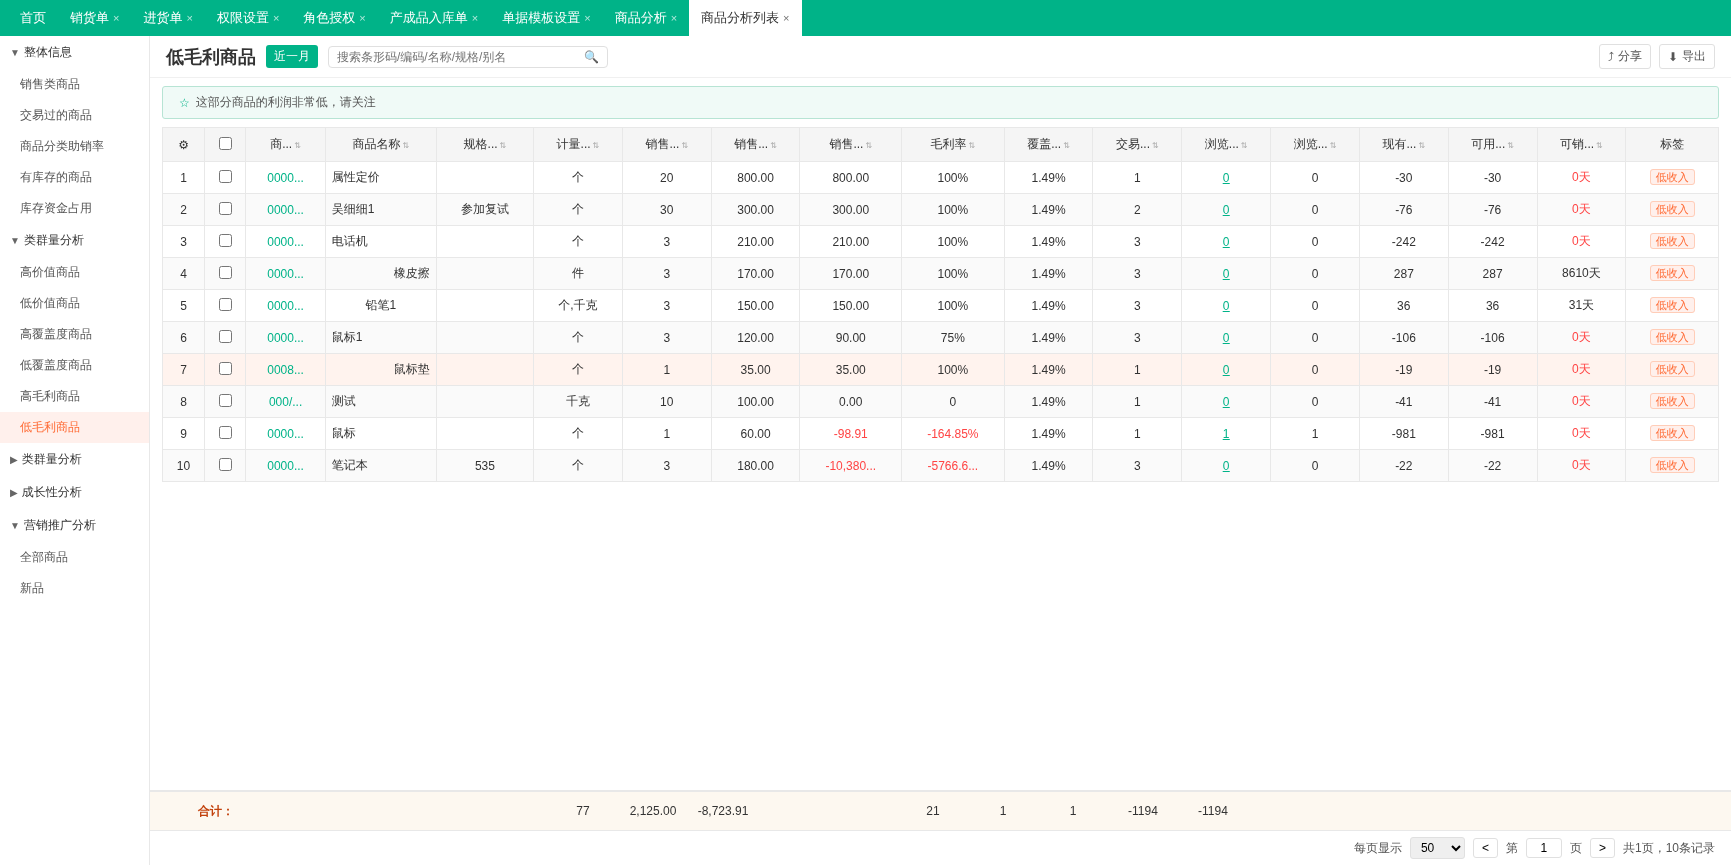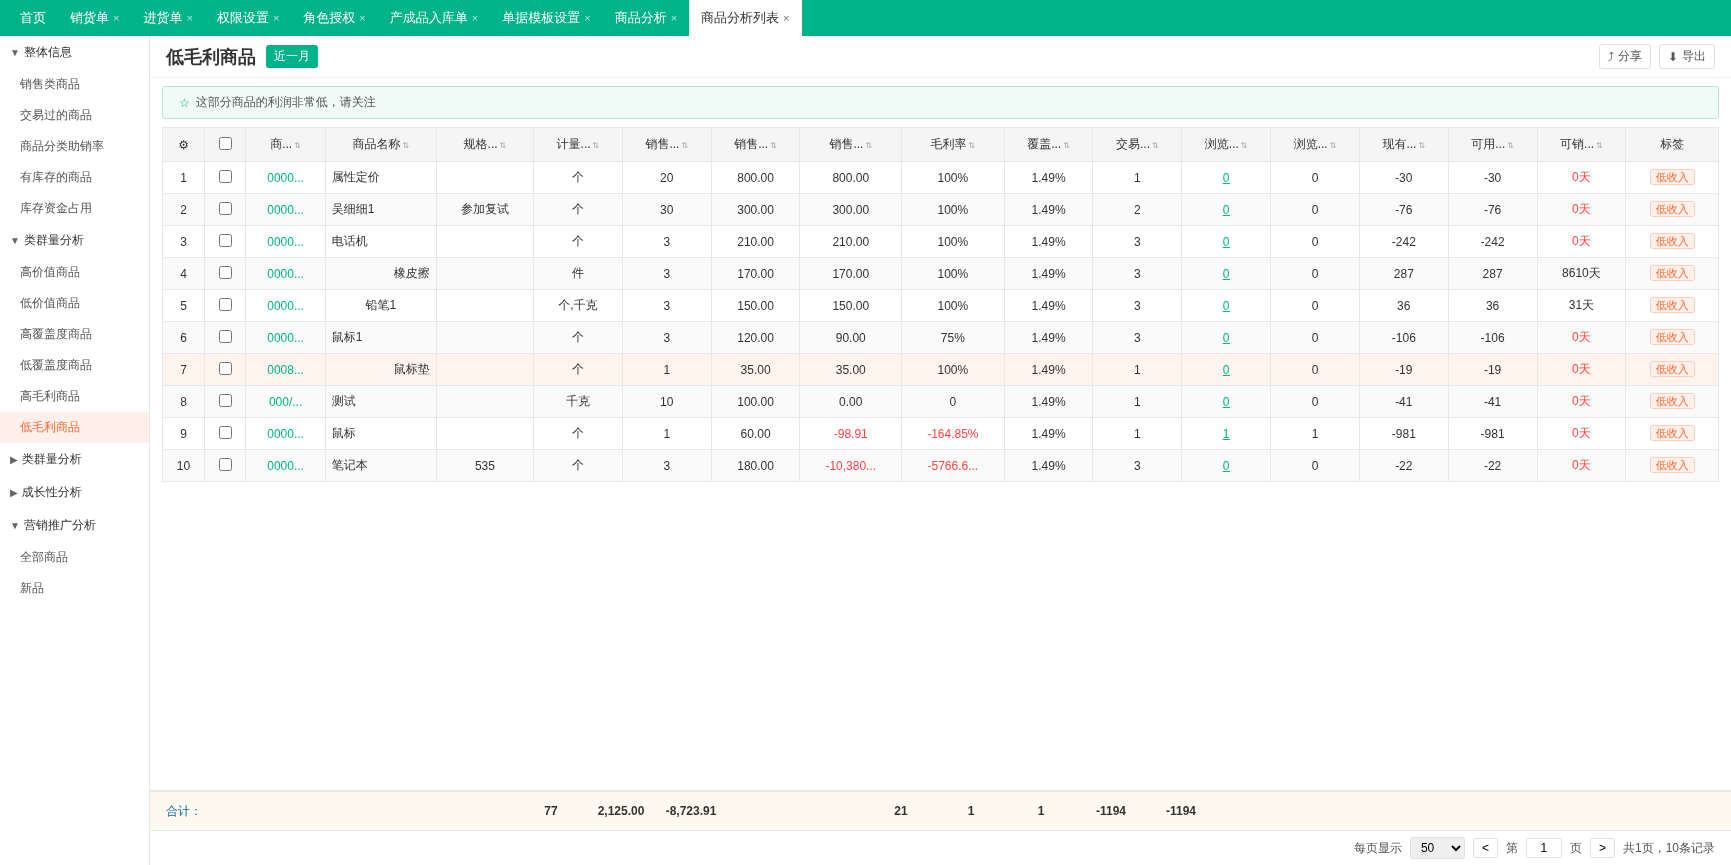--- a/index.html
+++ b/index.html
@@ -188,26 +188,25 @@
     
     .table-footer {
       background: #fdf8f0;
       border-top: 2px solid #e8e8e8;
       padding: 8px 16px;
       display: flex;
       align-items: center;
       font-size: 12px;
       gap: 0;
     }
-    .footer-label { color: #0369a1; font-weight: normal; margin-right: 10px; min-width: 40px; }
+    .footer-label { color: #c2410c; font-weight: bold; margin-right: 10px; min-width: 40px; margin-left: 32px; }
     .footer-cell {
       padding: 4px 6px;
       text-align: center;
       min-width: 70px;
-      font-weight: bold;
     }
 
     
     .pagination-bar {
       display: flex;
       align-items: center;
       justify-content: flex-end;
       padding: 6px 16px;
       border-top: 1px solid #e8e8e8;
       background: #fff;
@@ -322,20 +321,24 @@
     </div>
     <div class="sidebar-item">全部商品</div>
     <div class="sidebar-item">新品</div>
   </div>
 
   <div class="content">
 
     <div class="content-header">
       <span class="page-title">低毛利商品</span>
       <button class="period-btn">近一月</button>
+      <div class="search-box">
+        <input type="text" placeholder="搜索条形码/编码/名称/规格/别名" style="">
+        <span class="search-icon">🔍</span>
+      </div>
       <div class="header-actions">
         <button class="action-btn">
           <span>⤴</span>
           <span>分享</span>
         </button>
         <button class="action-btn">
           <span>⬇</span>
           <span>导出</span>
         </button>
       </div>

